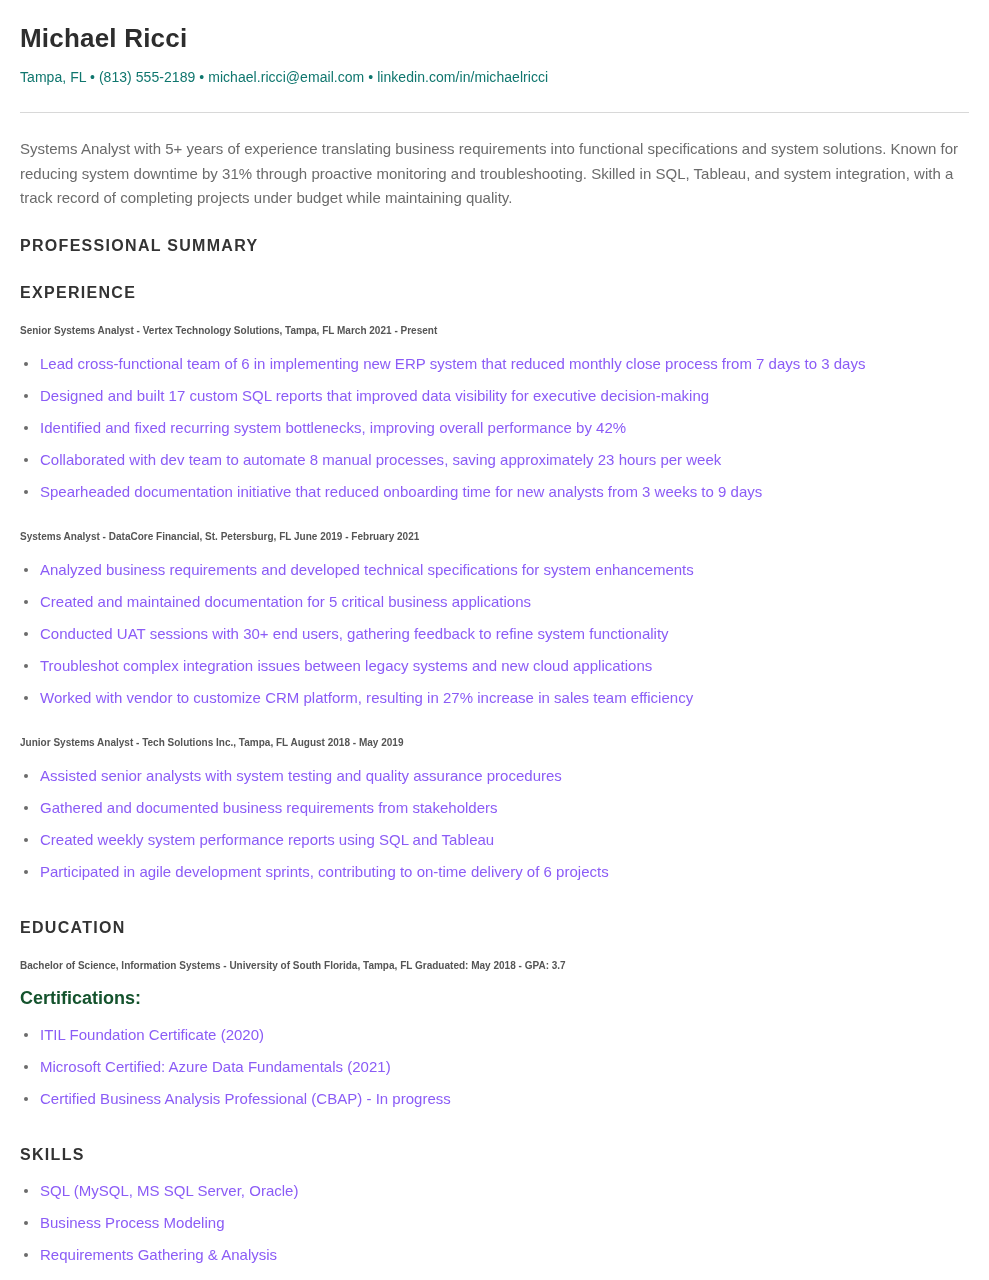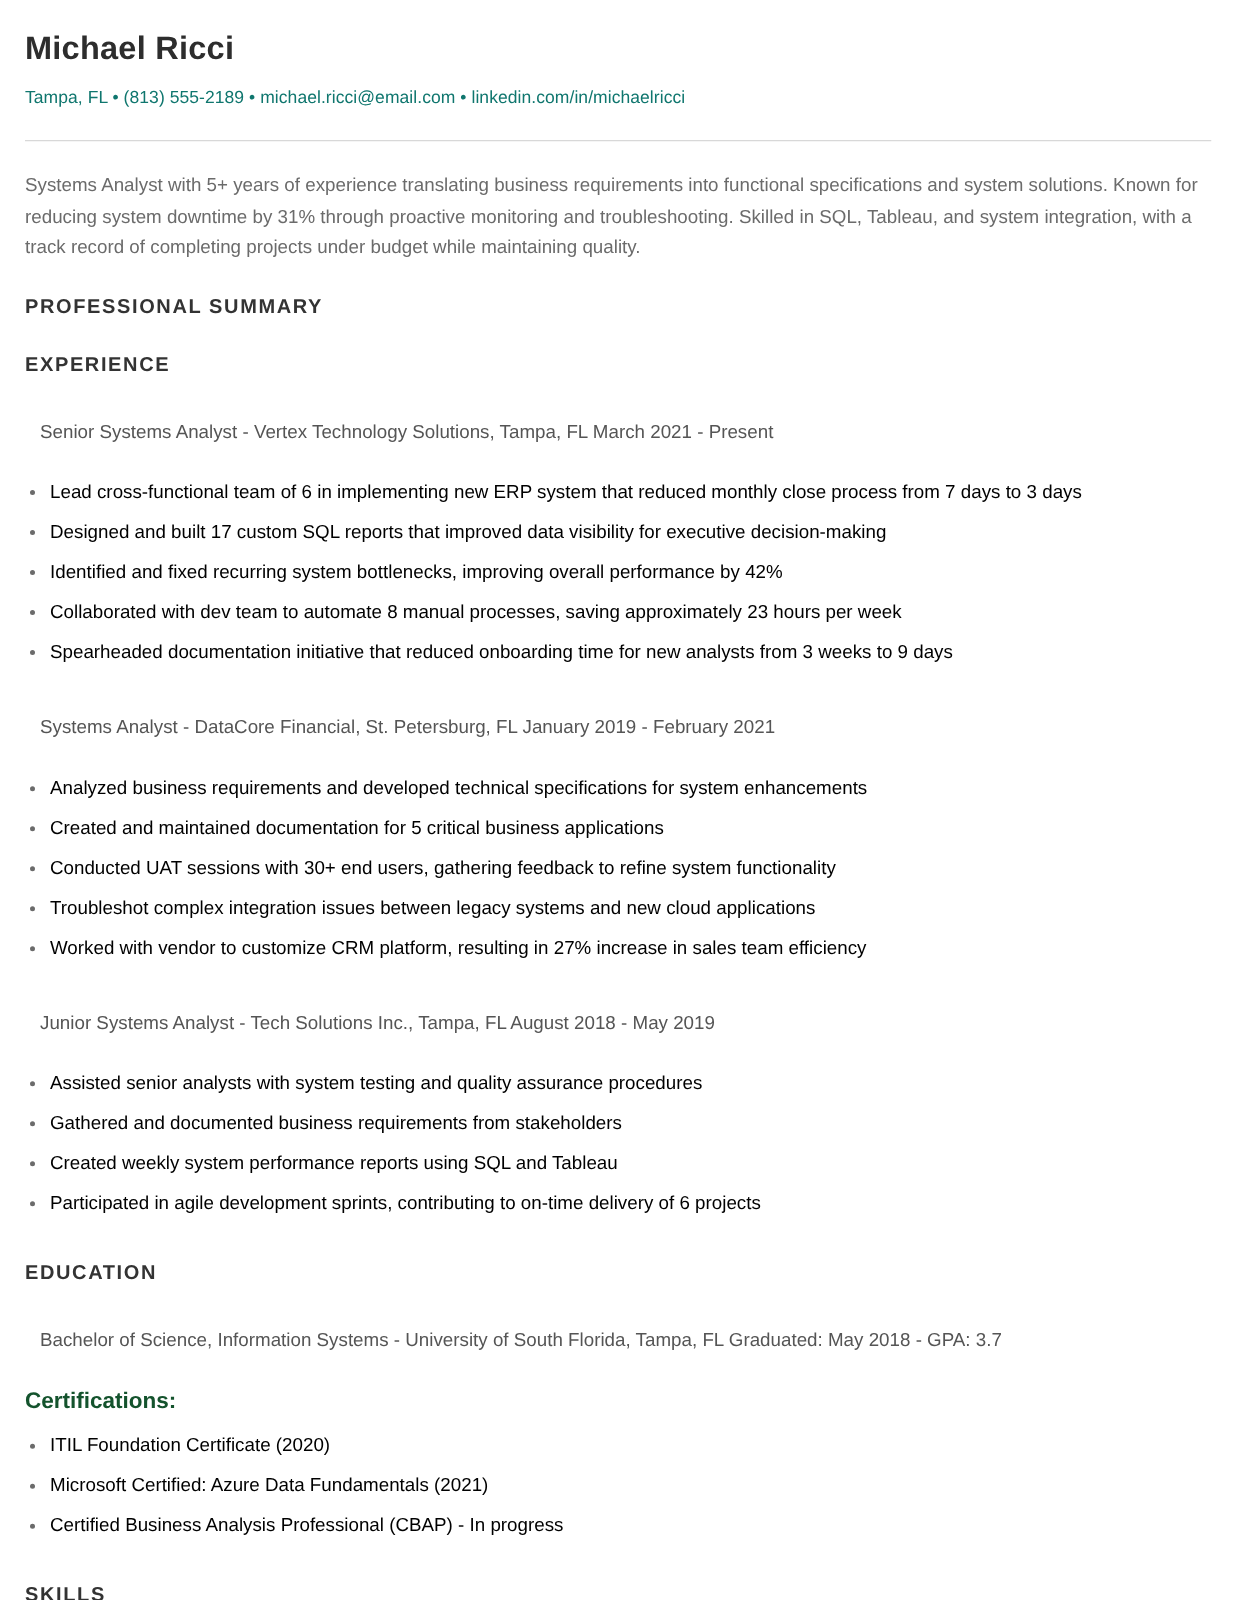--- a/index.html
+++ b/index.html
@@ -64,45 +64,45 @@
     text-transform: uppercase;
     margin: 0;
     line-height: 1.2;
   }
   .sec-summary-heading { padding-top: 25px; }
   .sec-experience-heading { padding-top: 28px; }
   .sec-education-heading { padding-top: 30px; }
   .sec-skills-heading { padding-top: 30px; }
 
   .entry-title {
-    font-size: 15px;
-    font-weight: normal;
+    font-size: 10px;
+    font-weight: bold;
     color: #555555;
-    margin: 12px;
+    margin: 0;
     padding-top: 22px;
     line-height: 1.3;
     letter-spacing: 0.01px;
   }
   .sub-label {
     font-size: 18px;
     font-weight: bold;
     color: #14532d;
     margin: 0;
     padding-top: 15px;
     line-height: 1.3;
   }
   ul.bullets {
     list-style: none;
     margin: 0;
     padding: 0;
     padding-top: 11px;
   }
   ul.bullets li {
     font-size: 15px;
-    color: #000000;
+    color: #8b5cf6;
     line-height: 32px;
     position: relative;
     padding-left: 20px;
     letter-spacing: 0.01px;
   }
   ul.bullets li::before {
     content: "";
     position: absolute;
     left: 4px;
     top: 14px;
@@ -132,21 +132,21 @@
 
   <h3 class="entry-title">Senior Systems Analyst - Vertex Technology Solutions, Tampa, FL March 2021 - Present</h3>
   <ul class="bullets">
     <li>Lead cross-functional team of 6 in implementing new ERP system that reduced monthly close process from 7 days to 3 days</li>
     <li>Designed and built 17 custom SQL reports that improved data visibility for executive decision-making</li>
     <li>Identified and fixed recurring system bottlenecks, improving overall performance by 42%</li>
     <li>Collaborated with dev team to automate 8 manual processes, saving approximately 23 hours per week</li>
     <li>Spearheaded documentation initiative that reduced onboarding time for new analysts from 3 weeks to 9 days</li>
   </ul>
 
-  <h3 class="entry-title">Systems Analyst - DataCore Financial, St. Petersburg, FL January 2019 - February 2021</h3>
+  <h3 class="entry-title">Systems Analyst - DataCore Financial, St. Petersburg, FL June 2019 - February 2021</h3>
   <ul class="bullets">
     <li>Analyzed business requirements and developed technical specifications for system enhancements</li>
     <li>Created and maintained documentation for 5 critical business applications</li>
     <li>Conducted UAT sessions with 30+ end users, gathering feedback to refine system functionality</li>
     <li>Troubleshot complex integration issues between legacy systems and new cloud applications</li>
     <li>Worked with vendor to customize CRM platform, resulting in 27% increase in sales team efficiency</li>
   </ul>
 
   <h3 class="entry-title">Junior Systems Analyst - Tech Solutions Inc., Tampa, FL August 2018 - May 2019</h3>
   <ul class="bullets">

